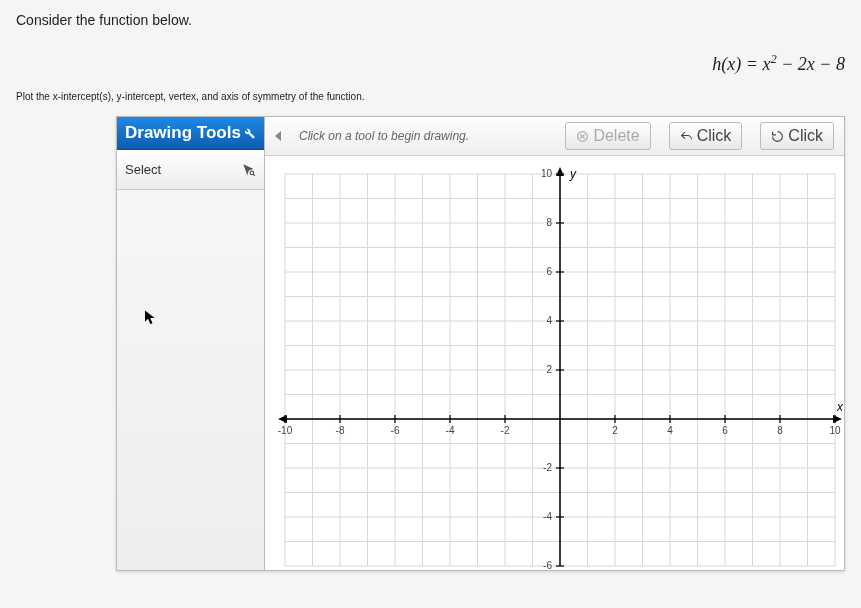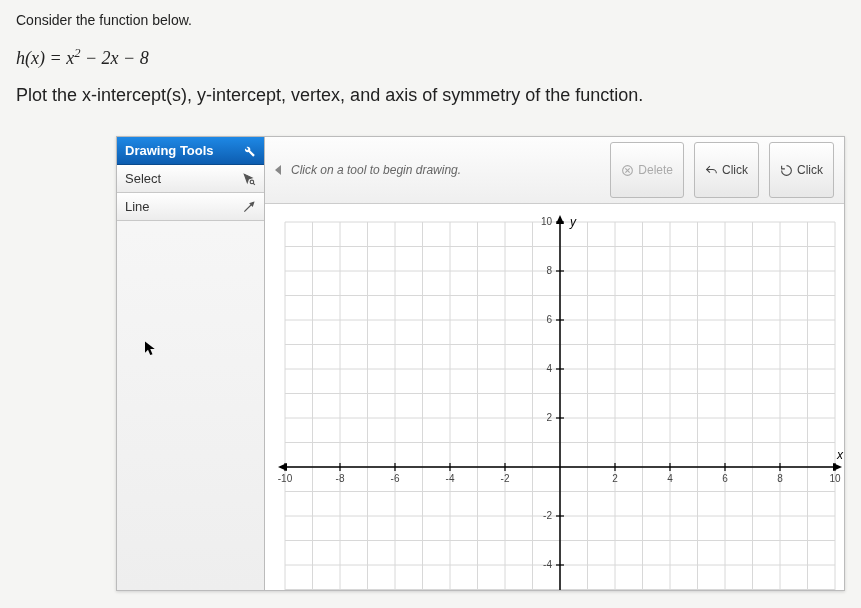--- a/index.html
+++ b/index.html
@@ -6,30 +6,30 @@
     body {
       font-family: Arial, Helvetica, sans-serif;
       background: #f5f5f3;
       width: 861px;
       height: 608px;
       overflow: hidden;
       padding: 12px 16px;
       font-size: 13px;
       color: #222;
     }
-    .question-text { font-size: 14px; margin-bottom: 18px; }
+    .question-text { font-size: 14px; margin-bottom: 24px; }
     .equation {
-      text-align: left;
+      text-align: right;
       font-family: 'Times New Roman', serif;
       font-style: italic;
       font-size: 18px;
       margin: 8px 0 16px;
     }
     .equation sup { font-size: 0.7em; }
-    .instruction { font-size: 18px; margin-bottom: 30px; }
+    .instruction { font-size: 10px; margin-bottom: 14px; }
 
     .app {
       display: flex;
       margin-left: 100px;
       border: 1px solid #bbb;
       background: #fff;
       box-shadow: 0 1px 3px rgba(0,0,0,0.15);
       height: 455px;
       overflow: hidden;
     }
@@ -40,30 +40,30 @@
       background: linear-gradient(#f8f8f8, #eee);
       border-right: 1px solid #bbb;
     }
     .sidebar-header {
       background: linear-gradient(#1e88e5, #0d5db0);
       color: #fff;
       display: flex;
       justify-content: space-between;
       align-items: center;
       padding: 6px 8px;
-      font-size: 13px;
+      font-size: 17px;
       font-weight: bold;
       border-bottom: 1px solid #0a4a8d;
     }
     .wrench-icon { width: 14px; height: 14px; color: #fff; }
     .tool-item {
       display: flex;
       justify-content: space-between;
       align-items: center;
-      padding: 6px 8px;
+      padding: 12px 8px;
       background: linear-gradient(#ffffff, #ececec);
       border-bottom: 1px solid #c8c8c8;
       font-size: 13px;
       color: #333;
       cursor: pointer;
     }
     .tool-icon { width: 14px; height: 14px; color: #555; }
     .cursor-icon {
       position: absolute;
       margin-top: 120px;
@@ -83,38 +83,38 @@
     }
     .toolbar {
       display: flex;
       align-items: center;
       padding: 5px 10px;
       background: linear-gradient(#fdfdfd, #efefef);
       border-bottom: 1px solid #ccc;
       font-size: 12px;
       font-style: italic;
       color: #666;
-      gap: 10px;
+      gap: 18px;
     }
     .chevron-left {
       width: 0; height: 0;
       border-top: 5px solid transparent;
       border-bottom: 5px solid transparent;
       border-right: 6px solid #888;
     }
     .toolbar-spacer { flex: 1; }
     .toolbar-btn {
       display: inline-flex;
       align-items: center;
       gap: 4px;
-      padding: 20px 10px;
+      padding: 4px 10px;
       background: linear-gradient(#fff, #e8e8e8);
       border: 1px solid #bbb;
       border-radius: 3px;
-      font-size: 12px;
+      font-size: 16px;
       color: #444;
       cursor: pointer;
       font-style: normal;
     }
     .toolbar-btn.disabled { color: #aaa; }
     .btn-icon { width: 13px; height: 13px; }
 
     .plot {
       flex: 1;
       position: relative;
@@ -149,27 +149,20 @@
     <div class="tool-item">
       <span>Select</span>
       <svg class="tool-icon" viewBox="0 0 24 24" fill="none" stroke="currentColor" stroke-width="2">
         <path d="M4 4l5 14 2-6 6-2-13-6z" fill="currentColor"></path>
         <circle cx="17" cy="17" r="3"></circle>
         <line x1="19" y1="19" x2="22" y2="22"></line>
       </svg>
     </div>
 
 
-    <div class="tool-item">
-      <span>Line</span>
-      <svg class="tool-icon" viewBox="0 0 24 24" stroke="currentColor" stroke-width="2" fill="currentColor">
-        <line x1="4" y1="20" x2="18" y2="6"></line>
-        <polygon points="20,4 14,6 18,10"></polygon>
-      </svg>
-    </div>
 
     <div class="sidebar-body">
       <svg class="cursor-icon" viewBox="0 0 16 20" fill="currentColor">
         <path d="M0 0l0 15 4-4 3 7 3-1-3-7 6 0z"></path>
       </svg>
     </div>
   </div>
 
   <div class="main">
     <div class="toolbar">

